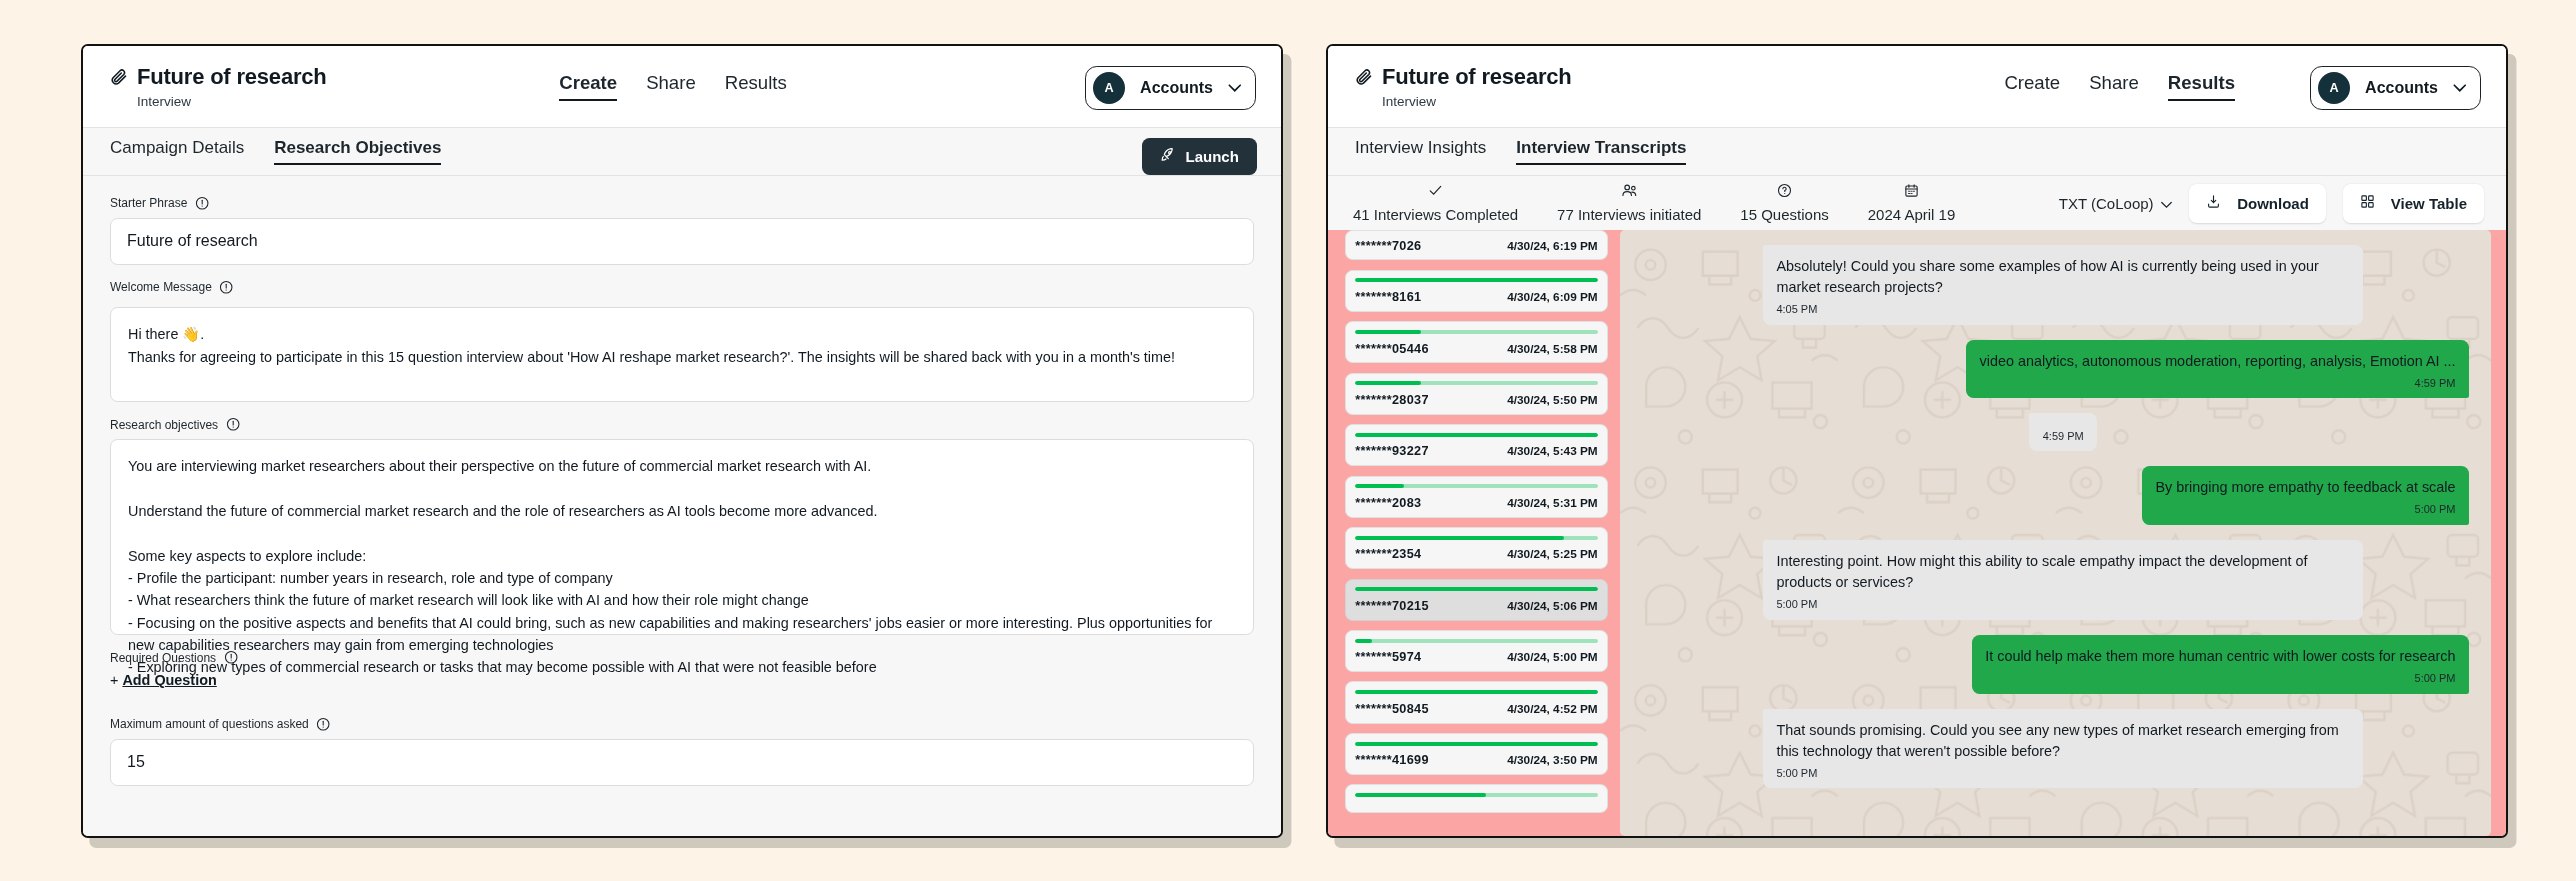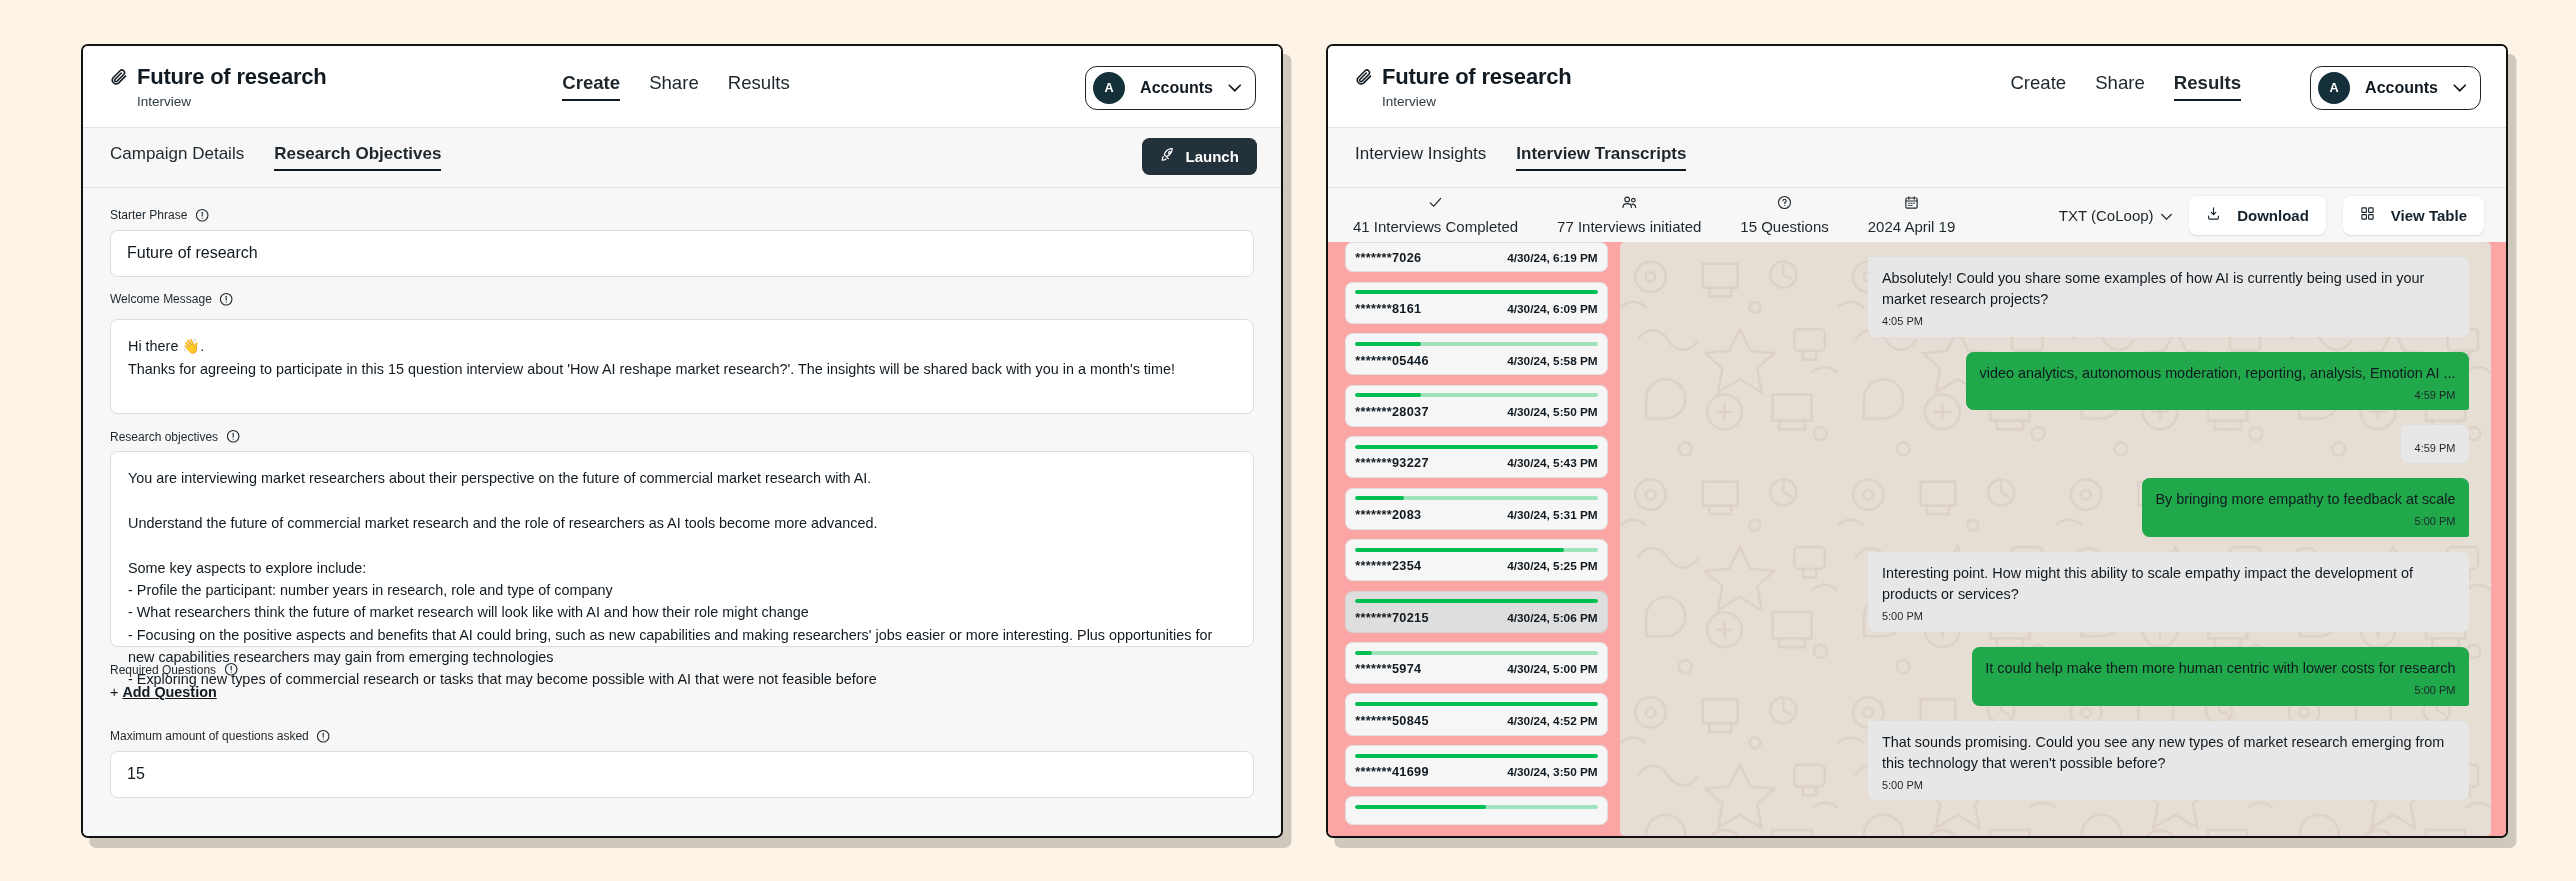--- a/index.html
+++ b/index.html
@@ -35,21 +35,21 @@
     position: relative;
   }
   .brand { display: flex; flex-direction: column; justify-content: center; }
   .brand-row { display: flex; align-items: center; gap: 8.4px; }
   .clip-icon { width: 18.6px; height: 18.6px; flex: 0 0 auto; display:block; }
   .brand-title { font-size: 22px; font-weight: bold; color: #111a21; letter-spacing: -0.2px; }
   .brand-sub { font-size: 13.5px; color: #2e3a42; margin-left: 27px; margin-top: 4.2px; }
 
   .topnav {
     position: absolute;
-    left: 0; right: 12px;
+    left: 0; right: 18px;
     display: flex;
     justify-content: center;
     gap: 29px;
     align-items: flex-end;
     pointer-events: none;
   }
   .topnav > * { pointer-events: auto; }
   #window-results .topnav { justify-content: flex-end; padding-right: 253px; }
   .topnav-item {
     font-size: 18.6px;
@@ -85,21 +85,21 @@
   .chev { width: 13.5px; height: 8.4px; }
 
   .subbar {
     flex: 0 0 auto;
     background: #f7f7f7;
     border-top: 0.8px solid #e3e3e3;
     border-bottom: 0.8px solid #e3e3e3;
     display: flex;
     align-items: center;
     padding: 0 27px;
-    height: 61px;
+    height: 49px;
     gap: 30px;
     position: relative;
   }
   .subtab {
     font-size: 17px; color: #1d262c; cursor: pointer;
     padding-bottom: 4.2px; border-bottom: 2.5px solid transparent;
     white-space: nowrap;
   }
   .subtab.active { font-weight: bold; border-bottom-color: #111a21; }
 
@@ -234,21 +234,21 @@
     opacity: 0.5;
     pointer-events: none;
   }
   .chat-scroll {
     position: relative;
     padding: 15px 22px 15px 18.6px;
     height: 100%;
     overflow: hidden;
   }
   .msg { margin-bottom: 15px; display: flex; }
-  .msg.in { justify-content: flex-end; margin-left: 19px; }
+  .msg.in { justify-content: center; margin-left: 19px; }
   .msg.out { justify-content: flex-end; text-align: right; }
   .bubble {
     max-width: 74%;
     padding: 11px 13.5px 6.8px 13.5px;
     font-size: 14.4px;
     line-height: 1.45;
     color: #111a21;
     position: relative;
   }
   .msg.in .bubble {

